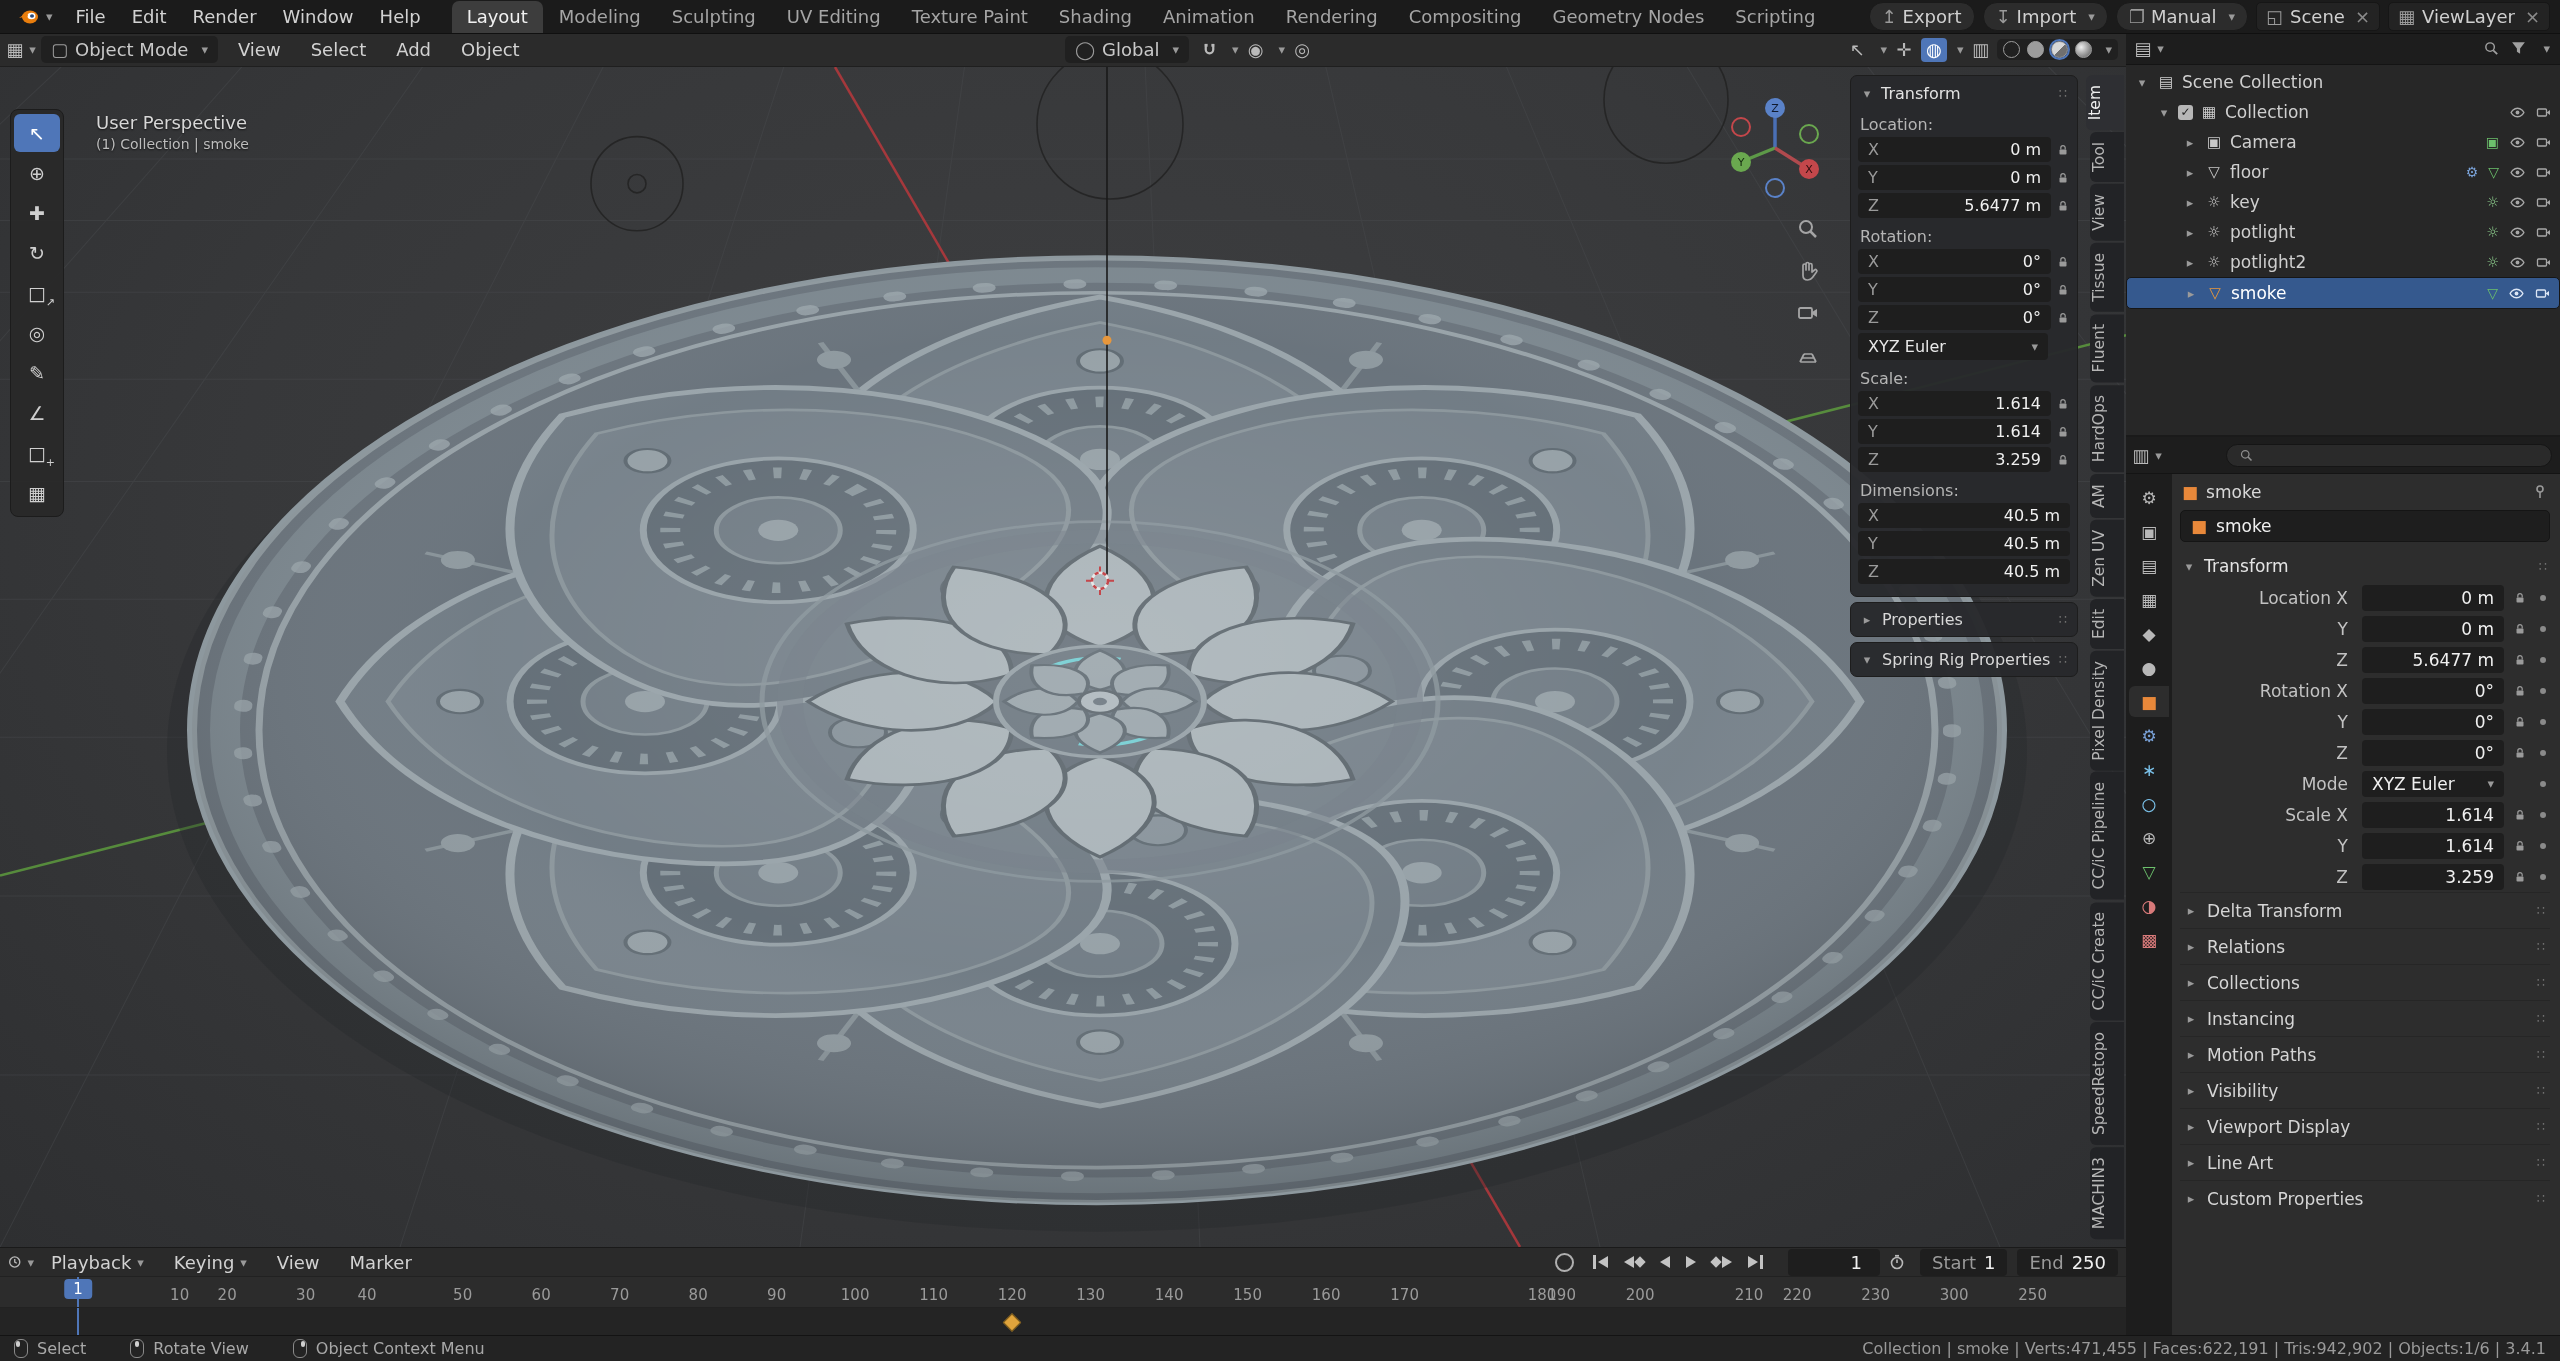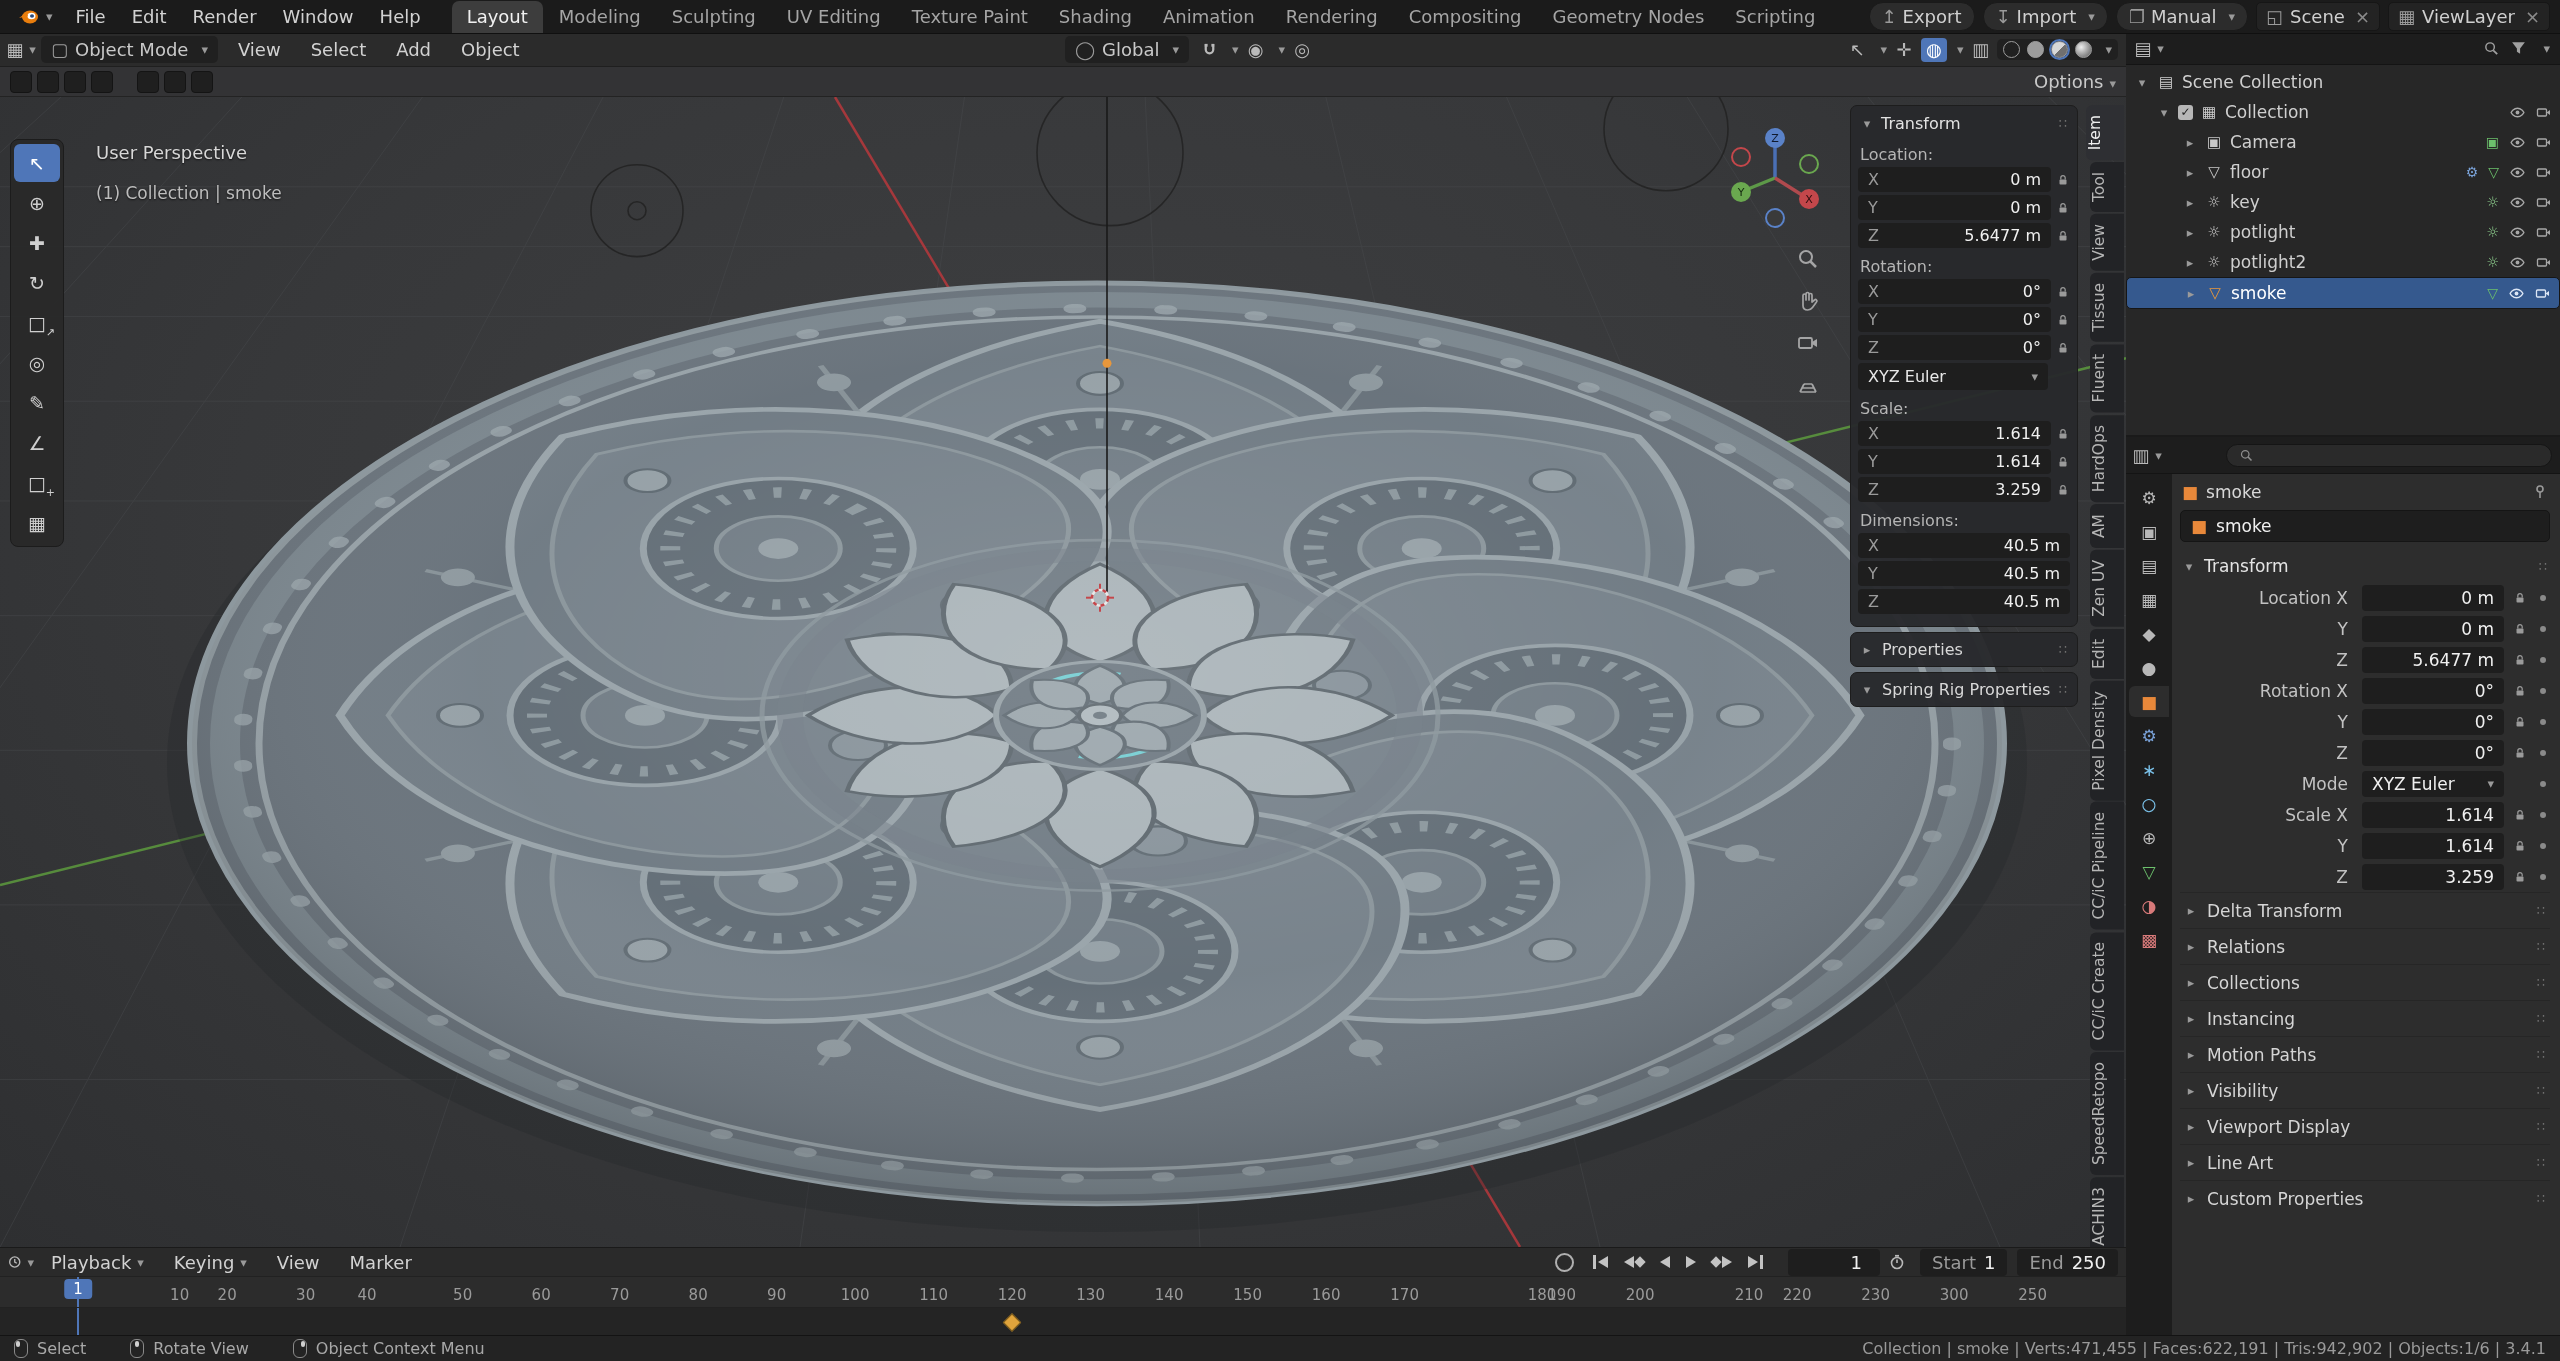--- a/index.html
+++ b/index.html
@@ -38,21 +38,21 @@
   .sphere.active-mode{outline:2px solid #4f76b8;}
   .tool-strip{height:29px;background:#333335;border-bottom:1px solid #232323;display:flex;align-items:center;padding:0 10px;gap:5px;}
   .ts-box{width:20px;height:20px;background:#1f1f1f;border:1px solid #141414;border-radius:4px;}
   .ts-gap{width:14px;}
 
   
   .viewport{position:relative;flex:1;overflow:hidden;background:radial-gradient(ellipse at 50% 38%,#3e3f41 0%,#37383a 55%,#2e2f31 100%);}
   .scene{position:absolute;inset:0;width:100%;height:100%;}
   .vp-text{position:absolute;left:96px;top:44px;text-shadow:0 1px 2px #000a;line-height:1.35;}
   .vp-text .l1{color:#d8d8d8;font-size:18px;}
-  .vp-text .l2{color:#bdbdbd;font-size:17px;margin-top:17px;}
+  .vp-text .l2{color:#bdbdbd;font-size:14px;}
   .vp-toolbar{position:absolute;left:10px;top:42px;width:46px;background:rgba(40,40,40,.92);border:1px solid #1c1c1c;border-radius:8px;padding:4px 3px;display:flex;flex-direction:column;gap:2px;z-index:5;}
   .tool-btn{position:relative;height:38px;border-radius:6px;display:flex;align-items:center;justify-content:center;color:#cfcfcf;font-size:19px;}
   .tool-btn.active{background:#4f76b8;color:#fff;}
   .tool-btn .sub{position:absolute;right:5px;bottom:3px;font-size:11px;color:inherit;}
   .gizmo{position:absolute;right:296px;top:26px;z-index:4;}
   .vp-nav{position:absolute;right:306px;top:150px;display:flex;flex-direction:column;gap:18px;z-index:4;opacity:.8;}
 
   
   .ntabs{position:absolute;top:8px;right:2px;width:44px;display:flex;flex-direction:column;gap:2px;z-index:6;}
   .ntab{writing-mode:vertical-rl;transform:rotate(180deg);background:#222326;color:#b5b5b5;font-size:15.5px;
@@ -230,32 +230,20 @@
       <span class="hicon">▥</span>
       <span class="shade-group">
         <span class="sphere"></span>
         <span class="sphere solid"></span>
         <span class="sphere mat active-mode"></span>
         <span class="sphere rend"></span>
         <span class="chev">▾</span>
       </span>
     </div>
 
-    <div class="tool-strip">
-      <span class="ts-box"></span>
-      <span class="ts-box"></span>
-      <span class="ts-box"></span>
-      <span class="ts-box"></span>
-      <span class="ts-gap"></span>
-      <span class="ts-box"></span>
-      <span class="ts-box"></span>
-      <span class="ts-box"></span>
-      <span class="spacer"></span>
-      <span><span>Options</span><span class="chev">▾</span></span>
-    </div>
 
     <div class="viewport">
 
       <svg class="scene" viewBox="0 0 2126 1153" preserveAspectRatio="none">
         <defs>
           <radialGradient id="discshade" cx="50%" cy="42%" r="62%">
             <stop offset="0%" stop-color="#ffffff" stop-opacity="0.10"></stop>
             <stop offset="55%" stop-color="#ffffff" stop-opacity="0.02"></stop>
             <stop offset="100%" stop-color="#000000" stop-opacity="0.22"></stop>
           </radialGradient>

